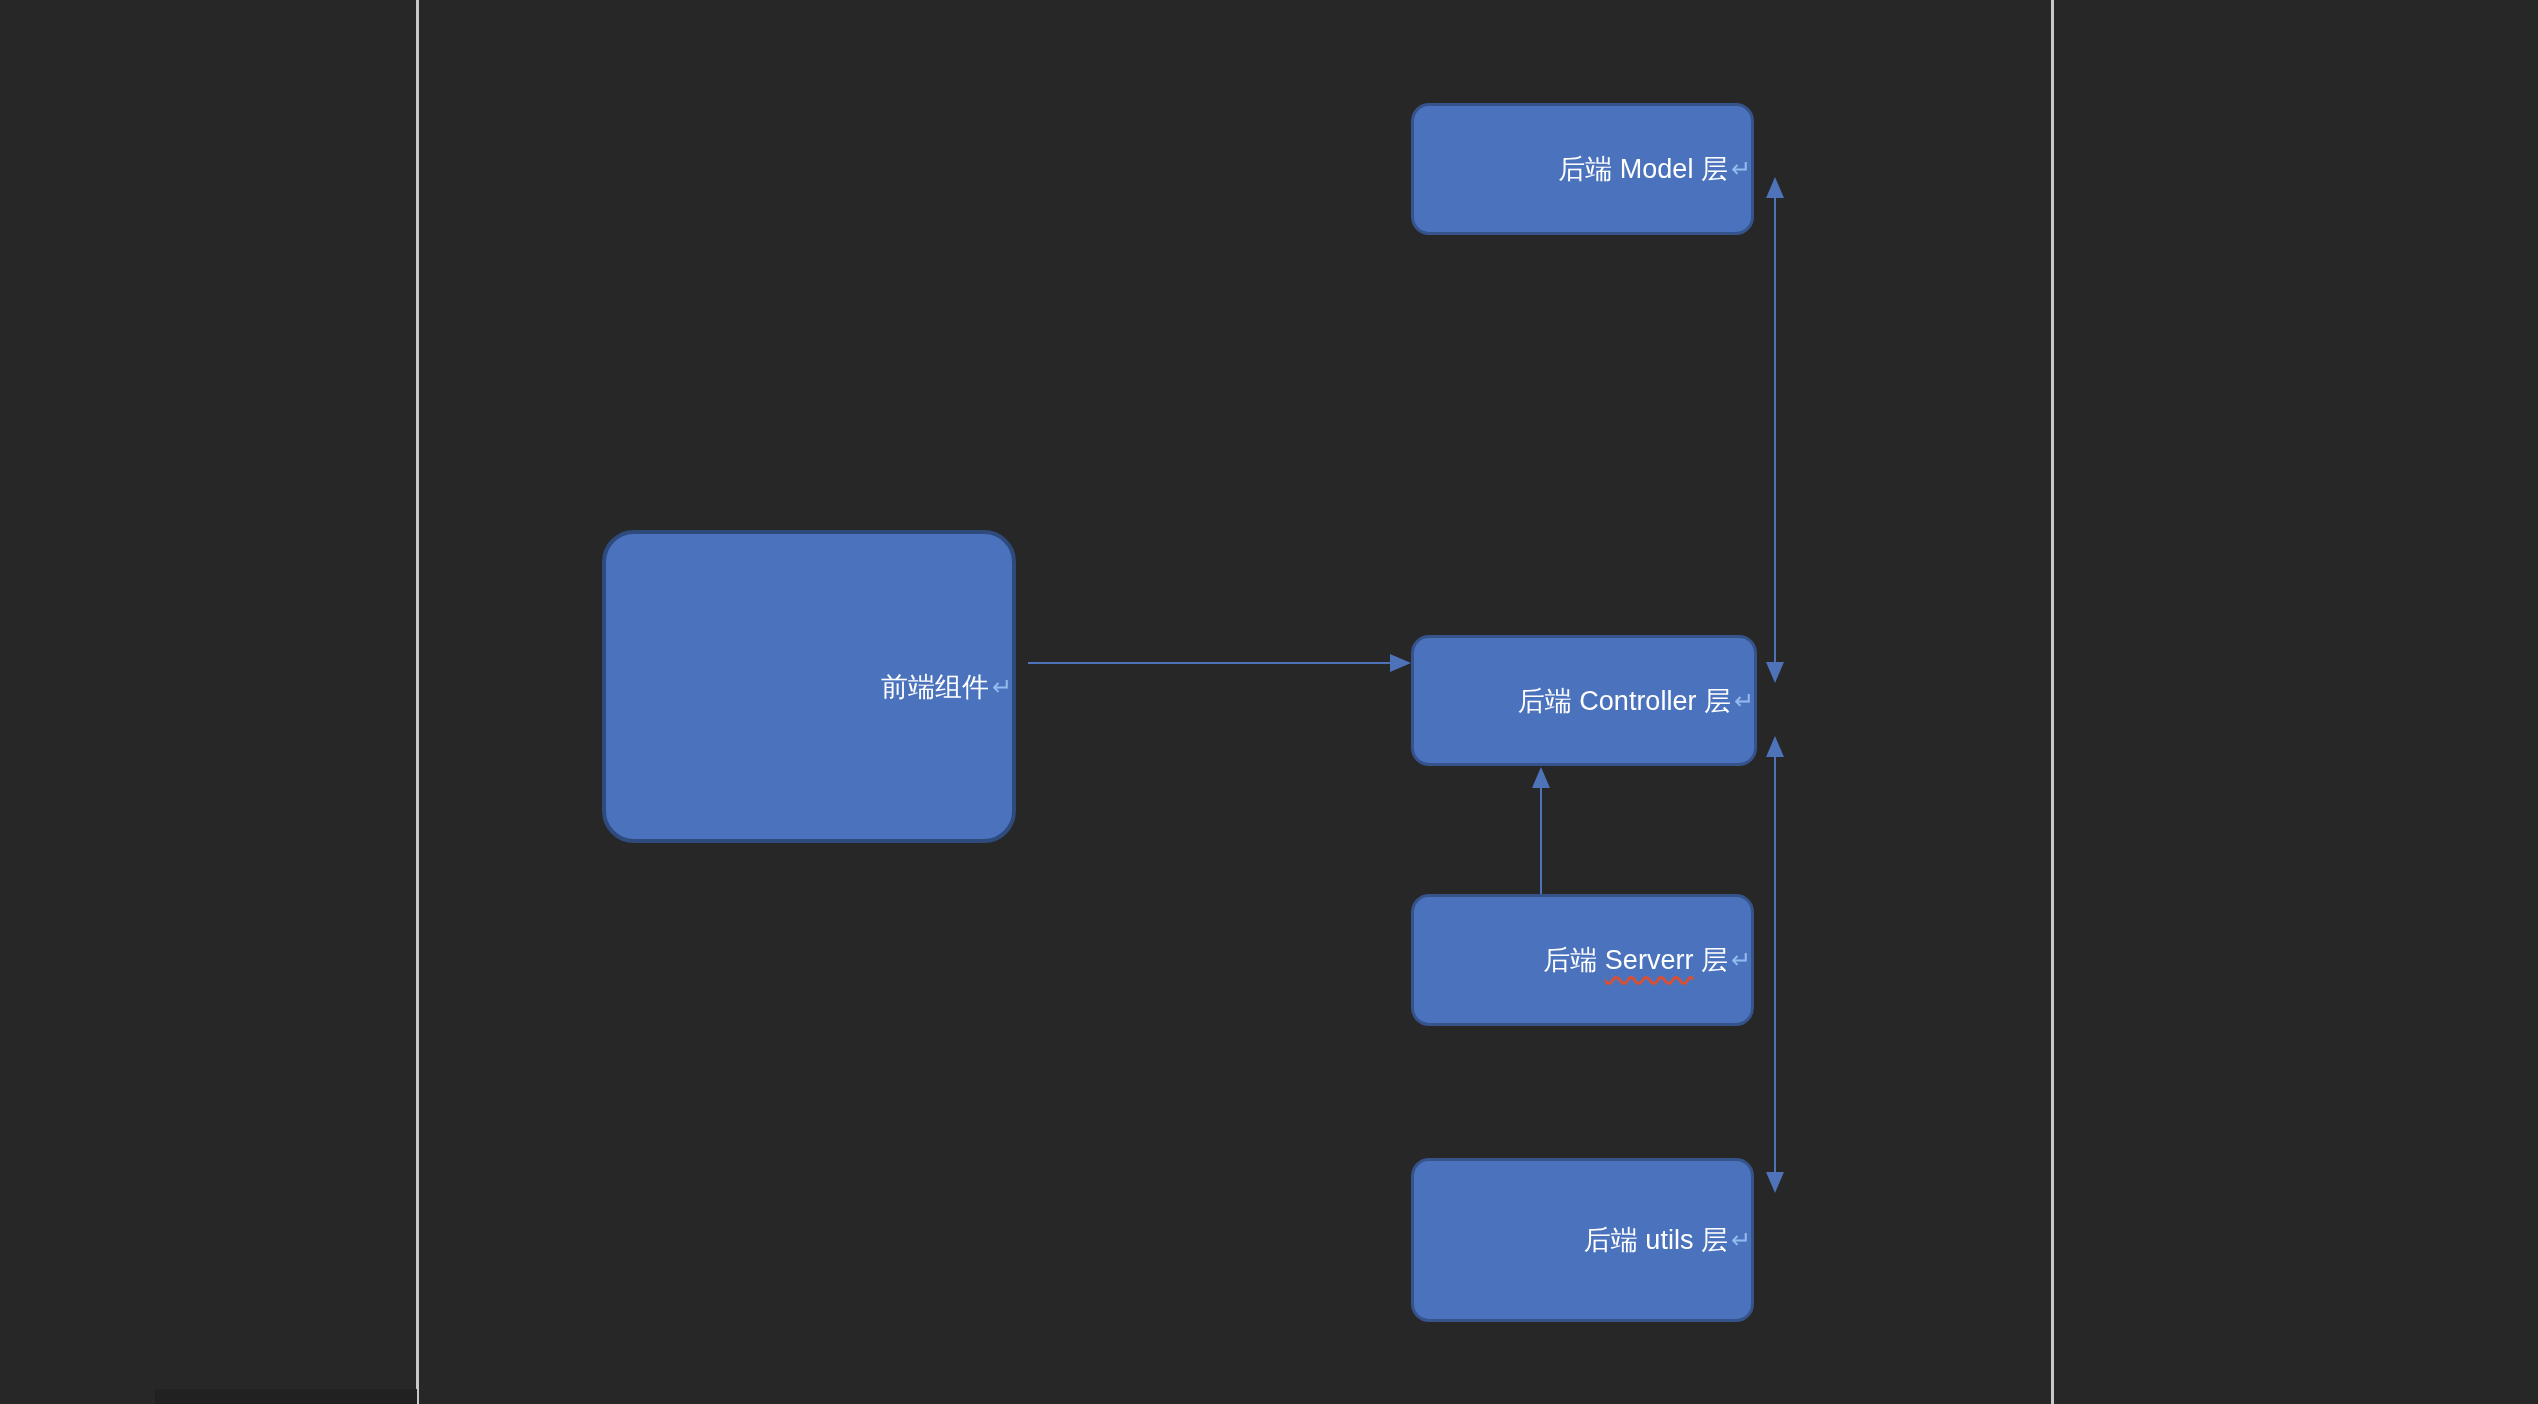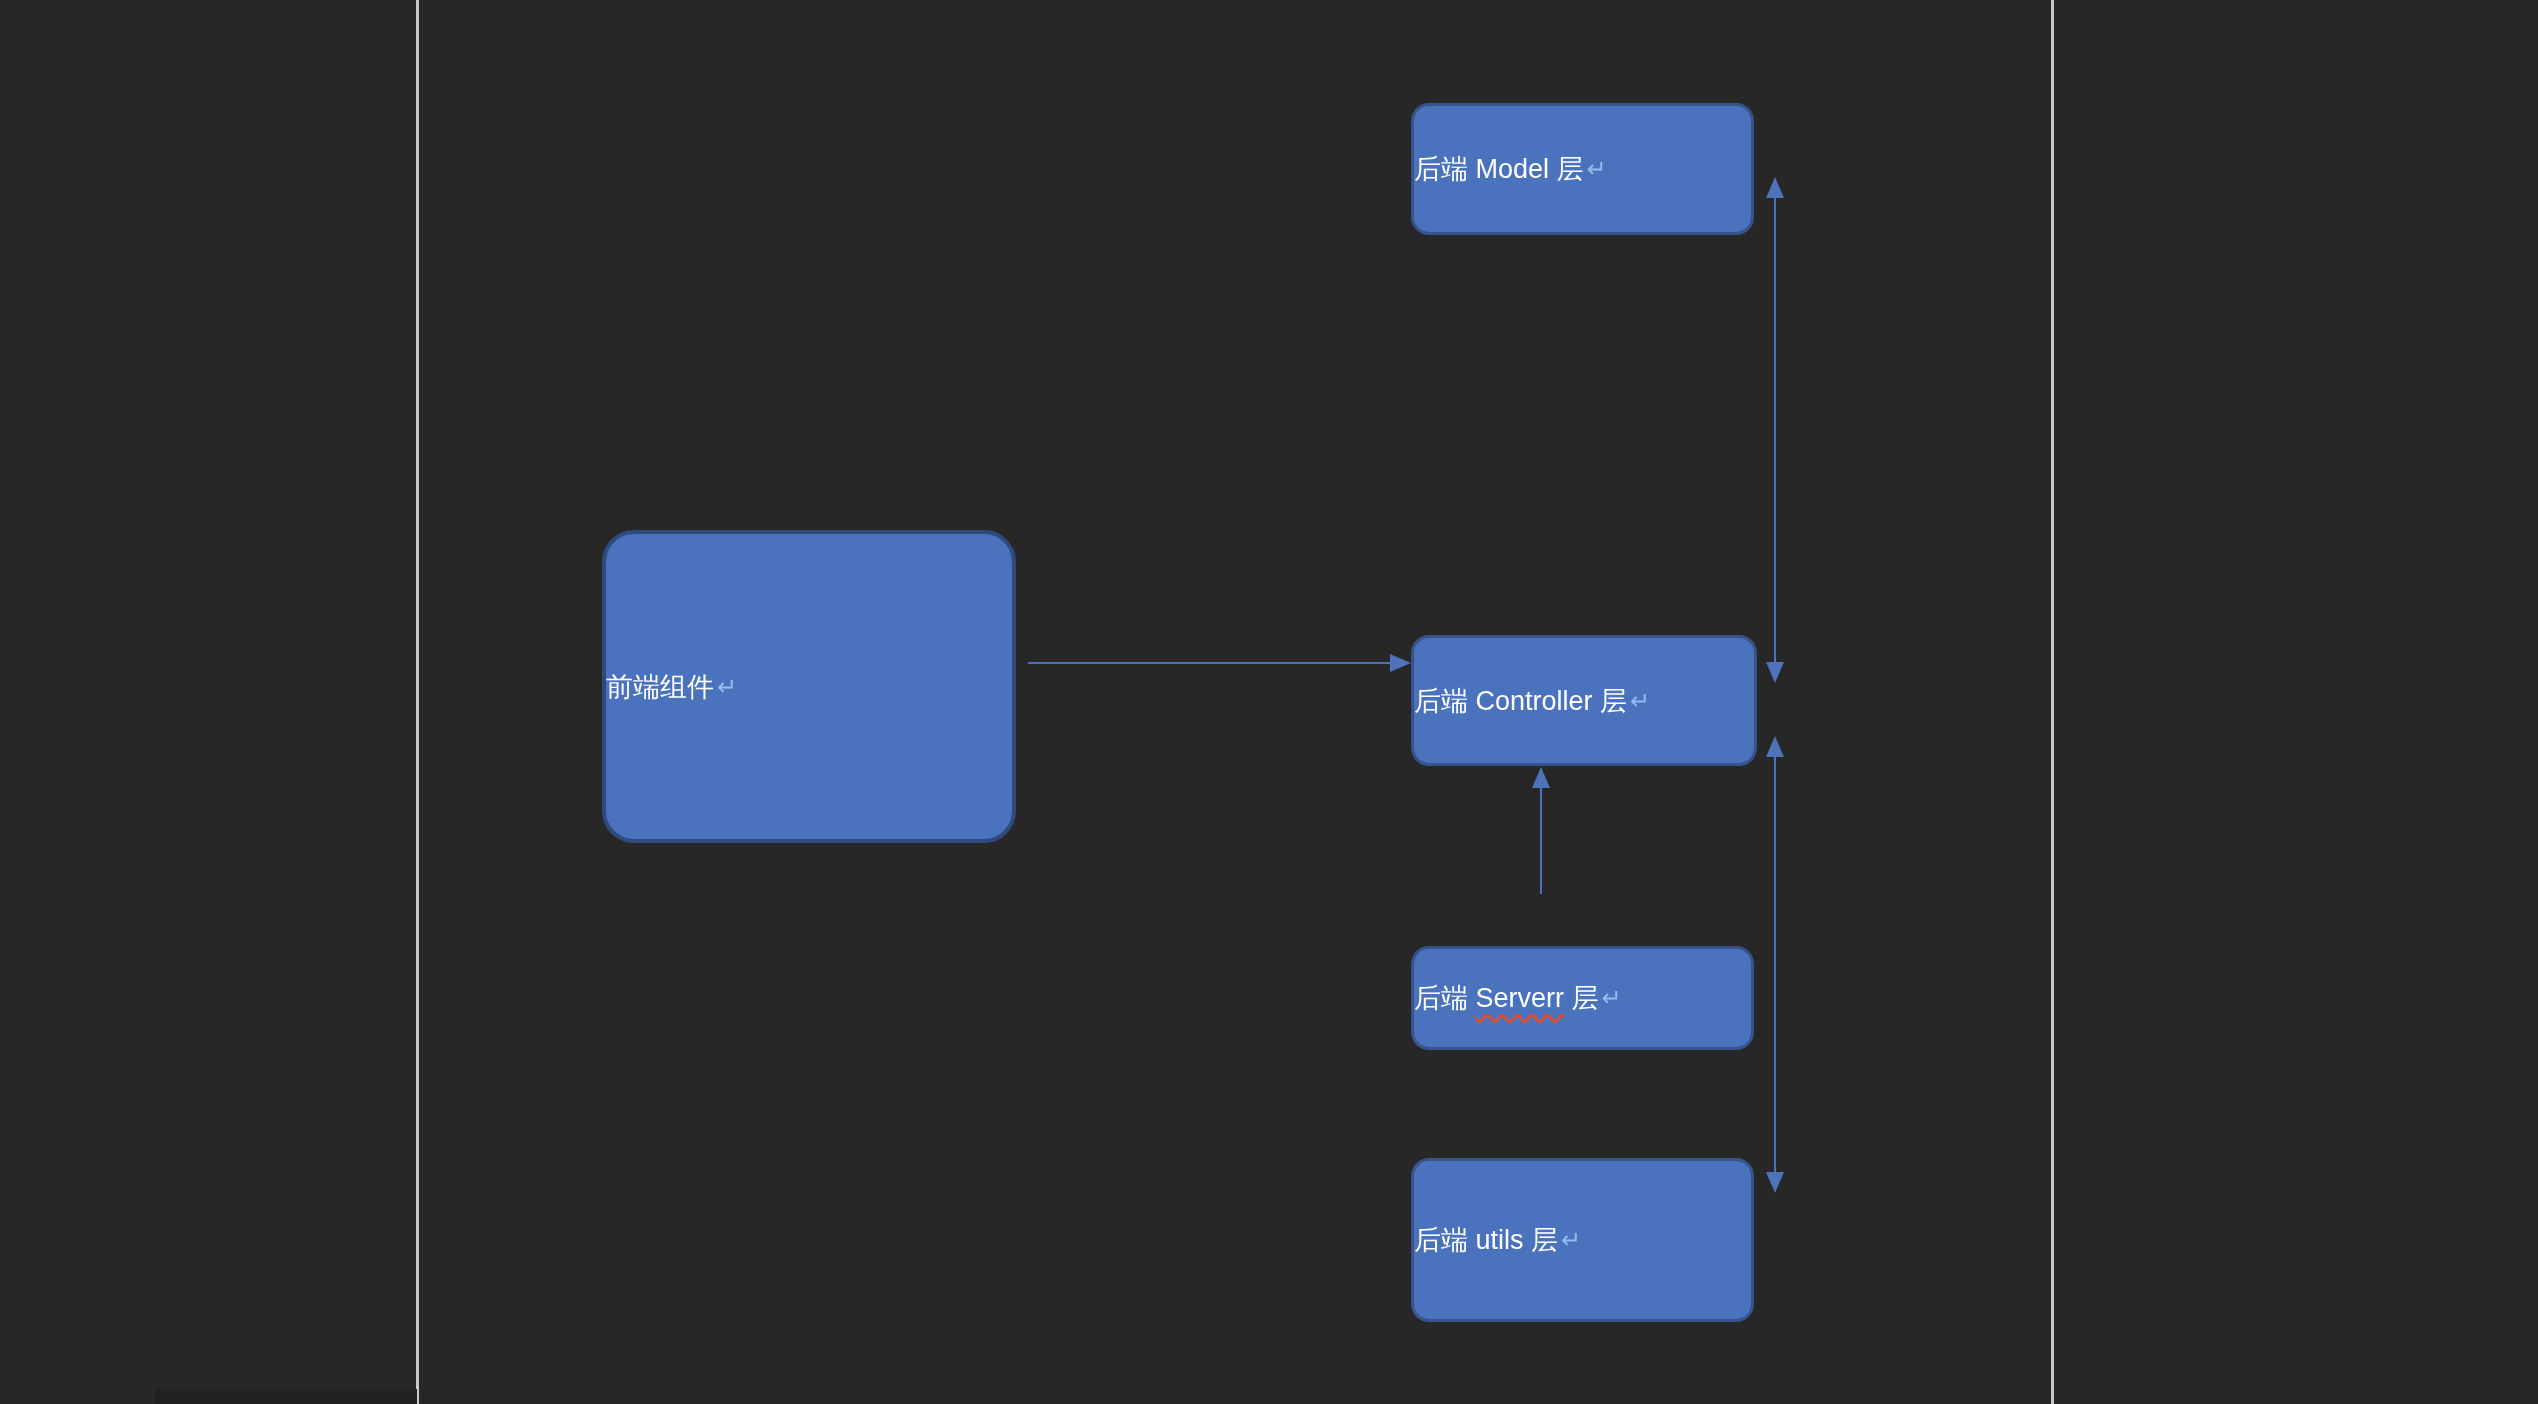--- a/index.html
+++ b/index.html
@@ -28,33 +28,33 @@
   .bottom-shadow{
     position:absolute;left:155px;top:1389px;width:262px;height:15px;
     background:#212122;
   }
   .node{
     position:absolute;
     box-sizing:border-box;
     background:var(--fill);
     border:3px solid var(--border);
     border-radius:18px;
-    display:flex;align-items:center;justify-content:flex-start;
+    display:flex;align-items:center;justify-content:flex-end;
     color:#ffffff;
     font-size:27px;
     white-space:nowrap;
   }
   #node-frontend{
     left:602px;top:530px;width:414px;height:313px;
     border-radius:32px;border-width:4px;border-color:#2f4a7c;
   }
   #node-model      {left:1411px;top:103px;width:343px;height:132px;}
   #node-mapper     {left:1411px;top:369px;width:343px;height:131px;}
   #node-controller {left:1411px;top:635px;width:346px;height:131px;}
-  #node-server     {left:1411px;top:946px;width:343px;height:104px;}
+  #node-server     {left:1411px;top:894px;width:343px;height:132px;}
   #node-utils      {left:1411px;top:1158px;width:343px;height:164px;}
   .ret{
     color:var(--ret);
     font-size:24px;
     margin-left:3px;
     position:relative;top:-1px;
   }
   .miss{
     text-decoration-line:underline;
     text-decoration-style:wavy;

